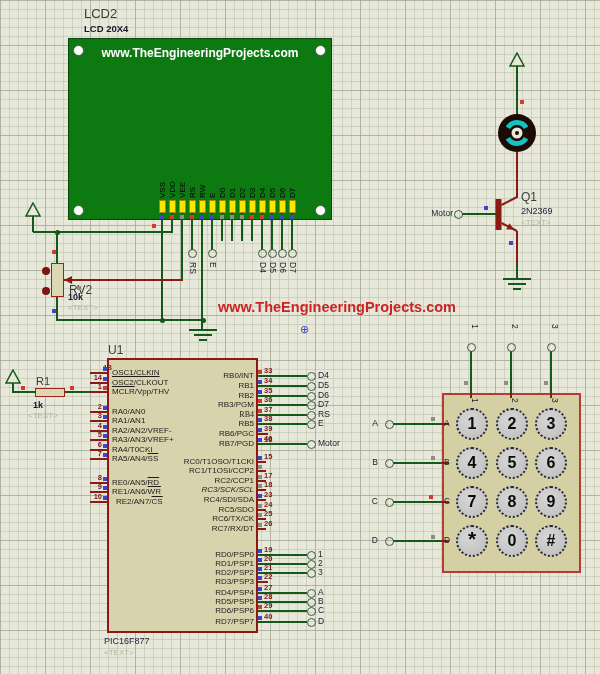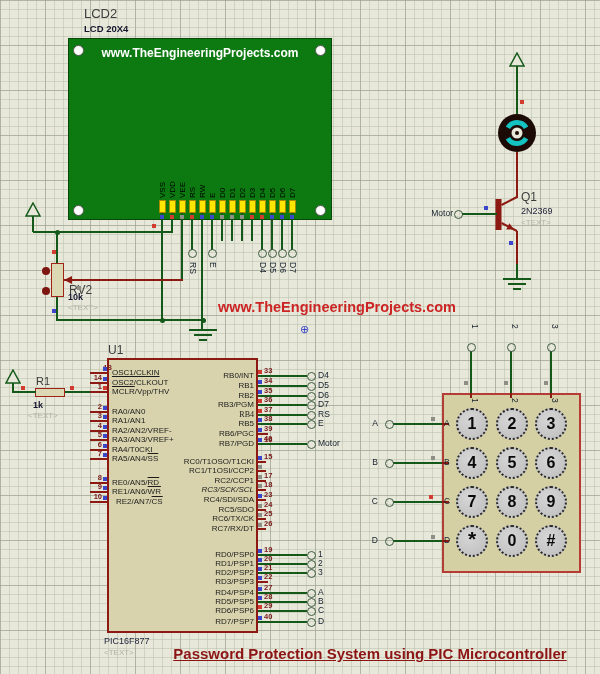--- a/index.html
+++ b/index.html
@@ -109,21 +109,20 @@
     <path d="M8 1 L15 14 L1 14 Z" fill="#e7e8da" stroke="#14591a" stroke-width="1.5"></path>
   </svg>
   <svg class="abs" style="left:509px;top:52px;" width="16" height="15">
     <path d="M8 1 L15 14 L1 14 Z" fill="#e7e8da" stroke="#14591a" stroke-width="1.5"></path>
   </svg>
 
   <div class="keypad"></div>
 
   <div class="watermark">www.TheEngineeringProjects.com</div>
   <div class="crosshair" style="left:300px;top:323px;">⊕</div>
-  <div class="caption">Password Protection System using PIC Microcontroller</div>
 
 <div class="wire" style="left: 33px; top: 231px; width: 140px; height: 2px;"></div>
     <div class="wire" style="left: 32px; top: 216px; width: 2px; height: 16px;"></div>
     <div class="wire" style="left: 171px; top: 213px; width: 2px; height: 20px;"></div>
     <div class="wire" style="left: 56px; top: 232px; width: 2px; height: 31px;"></div>
     <div class="wire" style="left: 161px; top: 213px; width: 2px; height: 108px;"></div>
     <div class="wire" style="left: 57px; top: 319px; width: 147px; height: 2px;"></div>
     <div class="wire" style="left: 56px; top: 297px; width: 2px; height: 24px;"></div>
     <div class="wire" style="left: 181px; top: 213px; width: 2px; height: 68px;"></div>
     <div class="wire red" style="left: 64px; top: 279px; width: 119px; height: 2px;"></div>

